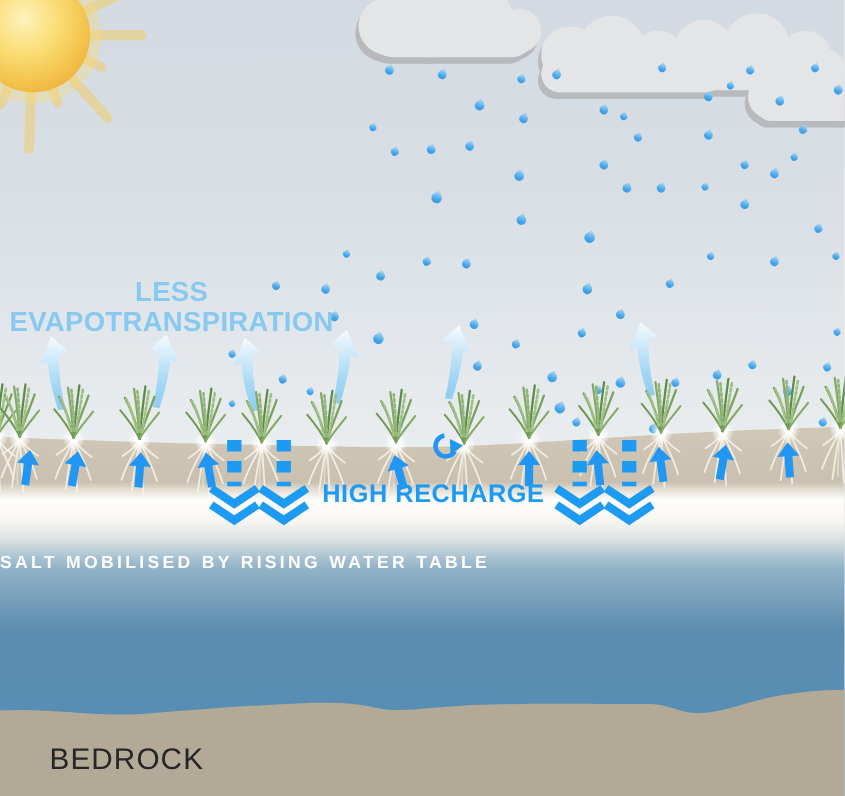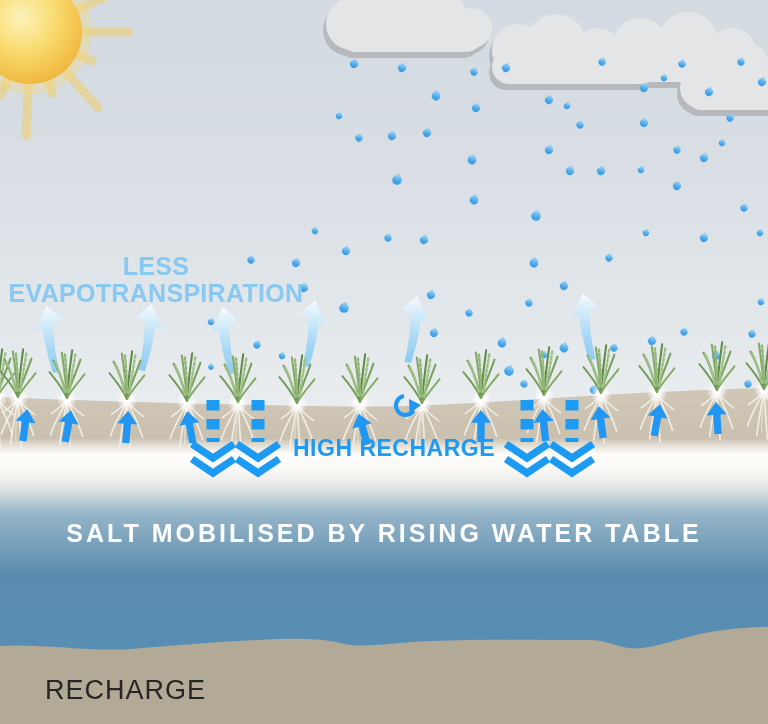--- a/index.html
+++ b/index.html
@@ -20,22 +20,22 @@
   .plant{position:absolute;width:46px;height:118px;}
   .evapo{position:absolute;width:34px;height:72px;}
   .uparrow{position:absolute;width:22px;height:33px;}
   .recharge{position:absolute;width:52px;height:86px;}
   
   .lbl{position:absolute;white-space:nowrap;}
   .lbl-evapo{left:0;top:253px;width:312px;text-align:center;
              color:#87c9f1;font-size:25px;font-weight:bold;line-height:27px;letter-spacing:.3px;}
   .lbl-recharge{left:394px;top:435px;transform:translateX(-50%);
                 color:#1d9bf2;font-size:23px;font-weight:bold;letter-spacing:.5px;}
-  .lbl-salt{left:0;top:519px;width:768px;text-align:center;
-            color:#fdfdfd;font-size:25px;font-weight:bold;letter-spacing:3px;}
+  .lbl-salt{left:0;top:503px;width:768px;text-align:left;
+            color:#fdfdfd;font-size:16px;font-weight:bold;letter-spacing:3px;}
   .lbl-groundwater{left:15px;top:583px;color:#eef3f6;font-size:28px;font-weight:400;letter-spacing:1px;}
   .lbl-bedrock{left:45px;top:675px;color:#262626;font-size:27px;font-weight:400;letter-spacing:1px;}
 </style>
 </head>
 <body>
 
 <svg width="0" height="0" style="position:absolute" aria-hidden="true">
   <defs>
     <radialGradient id="glowG">
       <stop offset="0%" stop-color="#ffffff" stop-opacity="0.95"></stop>
@@ -381,15 +381,15 @@
     <path d="M404,396 A9.5,9.5 0 1 0 413.5,410.5" fill="none" stroke="#2196f3" stroke-width="4.2"></path>
     <polygon points="421,405 409,399 409.5,413.5" fill="#2196f3"></polygon>
   </svg>
 
   <div class="lbl lbl-evapo">
     <div>LESS</div>
     <div>EVAPOTRANSPIRATION</div>
   </div>
   <div class="lbl lbl-recharge">HIGH RECHARGE</div>
   <div class="lbl lbl-salt">SALT MOBILISED BY RISING WATER TABLE</div>
-  <div class="lbl lbl-bedrock">RECHARGE</div>
+  <div class="lbl lbl-bedrock">BEDROCK</div>
 
 </div>
 
 </body></html>

